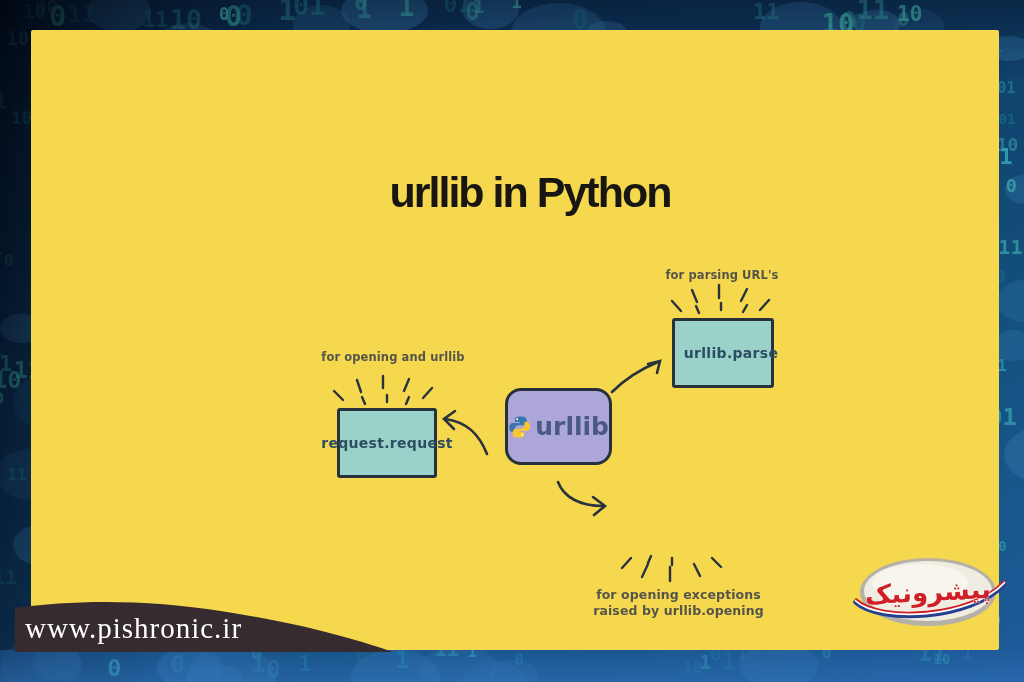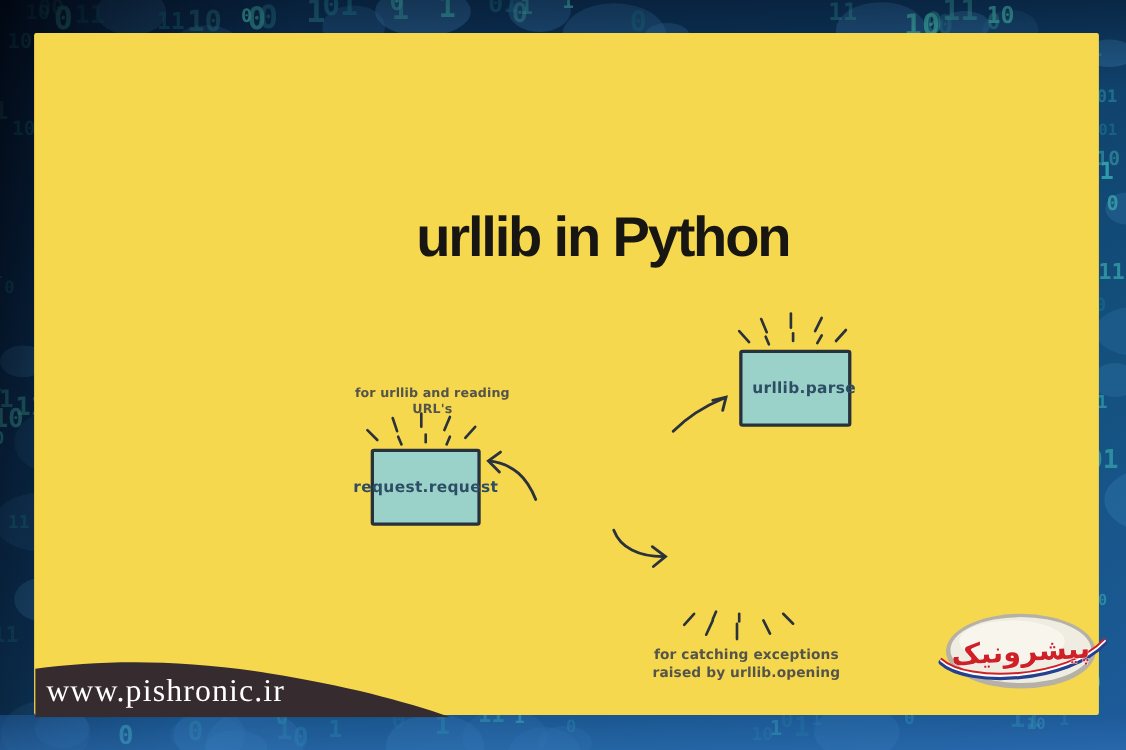--- a/index.html
+++ b/index.html
@@ -20,24 +20,24 @@
     position:absolute;left:0;right:0;top:650px;height:32px;
     background:linear-gradient(to bottom,rgba(30,90,155,.55),rgba(45,110,180,.65));
     pointer-events:none;
   }
   
   .card{
     position:absolute;left:31px;top:30px;width:968px;height:620px;
     background:#f6d84e;border-radius:2px;
   }
   .page-title{
-    position:absolute;left:0;top:138px;width:100%;margin:18px;
+    position:absolute;left:0;top:138px;width:100%;margin:0;
     text-align:center;padding-left:30px;box-sizing:border-box;
     font-family:"Liberation Sans",sans-serif;font-weight:bold;
-    font-size:51px;letter-spacing:-2px;color:#181613;
+    font-size:43px;letter-spacing:-2px;color:#181613;
   }
   
   .dbox{
     position:absolute;display:flex;align-items:center;justify-content:center;
     background:#9ad2ca;border:3px solid #27313c;box-sizing:border-box;
   }
   .dbox::before{
     content:"";position:absolute;z-index:-1;left:-11px;top:5px;width:100%;height:100%;
     border:2.5px solid #27313c;box-sizing:border-box;border-radius:inherit;
     background:repeating-linear-gradient(48deg,rgba(39,49,60,.75) 0 1.6px,rgba(39,49,60,0) 1.6px 7px);
@@ -55,21 +55,21 @@
   .box-center .dbox-label{font-size:25px;color:#4a5a85;letter-spacing:0;}
   .note{
     position:absolute;text-align:center;font-weight:bold;font-size:11.5px;
     line-height:1.24;color:#55544a;letter-spacing:.1px;
   }
   .note-request{left:262px;top:320px;width:200px;}
   .note-parse{left:591px;top:238px;width:200px;}
   .note-error{left:545px;top:557px;width:205px;font-size:12.5px;}
   .diagram-svg{position:absolute;left:0;top:0;pointer-events:none;}
   
-  .banner{position:absolute;left:32px;top:598px;width:378px;height:54px;}
+  .banner{position:absolute;left:15px;top:598px;width:378px;height:54px;}
   .banner svg{position:absolute;inset:0;}
   .banner-text{
     position:absolute;left:10px;top:14px;color:#ffffff;
     font-family:"Liberation Serif",serif;font-size:29px;letter-spacing:1px;
   }
   
   .logo{position:absolute;left:850px;top:556px;width:162px;height:78px;}
   .logo svg{position:absolute;inset:0;}
 </style>
 </head>
@@ -230,27 +230,38 @@
       </g>
     </svg>
 
     <div class="dbox box-request">
       <span class="dbox-label">request.request</span>
     </div>
     <div class="dbox box-parse">
       <span class="dbox-label">urllib.parse</span>
     </div>
 
+    <div class="dbox box-center">
+      <svg width="32" height="32" viewBox="0 0 64 64">
+        <path fill="#3b77a8" d="M31 3c-7 0-12 2.6-12 8v7h13v3H13C7.5 21 3 26 3 33.5 3 41 7 46 13 46h6v-8c0-6 5-10.5 11-10.5h12c5 0 9-4 9-9V11c0-5-6-8-13-8h-7z"></path>
+        <circle fill="#ffffff" cx="25" cy="10.5" r="2.7"></circle>
+        <path fill="#f7c631" d="M33 61c7 0 12-2.6 12-8v-7H32v-3h19c5.5 0 10-5 10-12.5C61 23 57 18 51 18h-6v8c0 6-5 10.5-11 10.5H22c-5 0-9 4-9 9V53c0 5 6 8 13 8h7z"></path>
+        <circle fill="#ffffff" cx="39" cy="53.5" r="2.7"></circle>
+      </svg>
+      <span class="dbox-label">urllib</span>
+    </div>
 
     <div class="note note-request">
-      <div>for urllib and reading</div>
-      <div>URL's</div>
+      <div>for opening and urllib</div>
+    </div>
+    <div class="note note-parse">
+      <div>for parsing URL's</div>
     </div>
     <div class="note note-error">
-      <div>for catching exceptions</div>
+      <div>for opening exceptions</div>
       <div>raised by urllib.opening</div>
     </div>
   </div>
 
   <div class="banner">
     <svg width="378" height="54" viewBox="0 0 378 54">
       <path d="M0 10 C60 2, 130 1, 212 14 C282 25, 334 39, 378 54 L0 54 Z" fill="#362b2e"></path>
     </svg>
     <span class="banner-text">www.pishronic.ir</span>
   </div>

